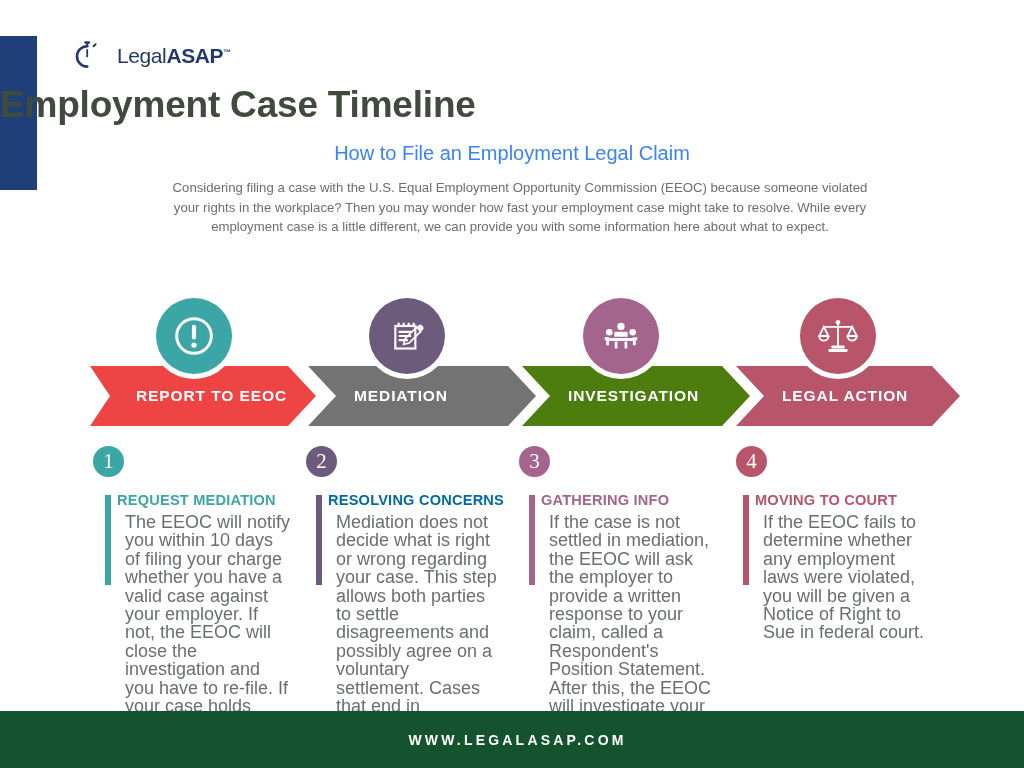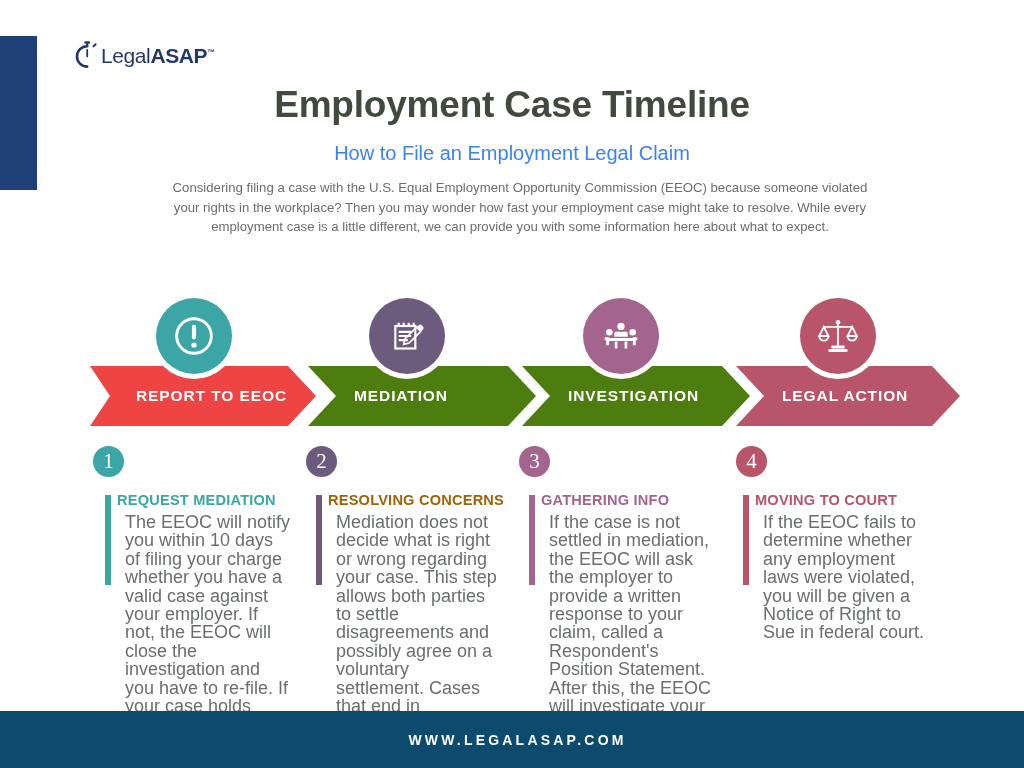--- a/index.html
+++ b/index.html
@@ -31,33 +31,34 @@
     height: 30px;
   }
   .logo-mark { width: 26px; height: 28px; margin-right: 1px; flex: none; }
   .logo-text {
     font-size: 21px;
     letter-spacing: -0.4px;
     color: #23376B;
     font-weight: 400;
     position: relative;
     line-height: 1;
+    margin-left: 16px;
   }
   .logo-text .bold { font-weight: 800; }
   .logo-tm {
     font-size: 8px;
     vertical-align: super;
     font-weight: 700;
   }
 
   
   .title {
     position: absolute;
     left: 0; right: 0; top: 84px;
-    text-align: center;
+    text-align: left;
     font-size: 37px;
     font-weight: 700;
     color: #404A3D;
     letter-spacing: -0.2px;
   }
   .subtitle {
     position: absolute;
     left: 0; right: 0; top: 142px;
     text-align: center;
     font-size: 20px;
@@ -199,21 +200,21 @@
       <div class="step-icon" id="icon-bg-0" style="background: rgb(60, 165, 165);">
         <svg viewBox="0 0 60 60" width="52" height="52">
           <circle cx="30" cy="30" r="20" fill="none" stroke="#ffffff" stroke-width="3.4"></circle>
           <rect x="27.6" y="17" width="4.8" height="17" rx="2.4" fill="#ffffff"></rect>
           <circle cx="30" cy="40.5" r="3.1" fill="#ffffff"></circle>
         </svg>
       </div>
     </div>
 
     <div class="chev" style="left:308px; width:228px;">
-      <div class="chev-inner" id="chev-bg-1" style="background: #4d7c0f;">
+      <div class="chev-inner" id="chev-bg-1" style="background: #737373;">
         <span class="chev-label">MEDIATION</span>
       </div>
     </div>
     <div class="step-icon-wrap" style="left:369px;">
       <div class="step-icon" id="icon-bg-1" style="background: rgb(109, 91, 126);">
         <svg viewBox="0 0 60 60" width="50" height="50">
           <g stroke="#ffffff" stroke-width="2.6" fill="none">
             <rect x="16" y="18" width="24" height="27"></rect>
             <path d="M20 25 h15 M20 30 h15 M20 35 h11"></path>
             <path d="M20 14 v5 M26 14 v5 M32 14 v5 M38 14 v5"></path>
@@ -281,33 +282,33 @@
   <div class="num-badge" style="left: 736px; top: 446px; background: rgb(184, 85, 106);">4</div>
 
   <div class="col" style="left:105px; top:492px;">
     <div class="col-bar" style="height: 90px; background: rgb(60, 165, 165);"></div>
     <div class="col-head" style="color: rgb(60, 165, 165);">REQUEST MEDIATION</div>
     <div class="col-body">The EEOC will notify you within 10 days of filing your charge whether you have a valid case against your employer. If not, the EEOC will close the investigation and you have to re-file. If your case holds merit, your employer will be notified and the case will move to mediation.</div>
   </div>
 
   <div class="col" style="left:316px; top:492px;">
     <div class="col-bar" style="height: 90px; background: rgb(109, 91, 126);"></div>
-    <div class="col-head" style="color: #a16207;">RESOLVING CONCERNS</div>
+    <div class="col-head" style="color: #0369a1;">RESOLVING CONCERNS</div>
     <div class="col-body">Mediation does not decide what is right or wrong regarding your case. This step allows both parties to settle disagreements and possibly agree on a voluntary settlement. Cases that end in mediation often settle in less than three months.</div>
   </div>
 
   <div class="col" style="left:529px; top:492px;">
     <div class="col-bar" style="height: 90px; background: rgb(163, 100, 142);"></div>
     <div class="col-head" style="color: rgb(163, 100, 142);">GATHERING INFO</div>
     <div class="col-body">If the case is not settled in mediation, the EEOC will ask the employer to provide a written response to your claim, called a Respondent's Position Statement. After this, the EEOC will investigate your case by holding interviews and requesting documents.</div>
   </div>
 
   <div class="col" style="left:743px; top:492px;">
     <div class="col-bar" style="height: 90px; background: rgb(184, 85, 106);"></div>
     <div class="col-head" style="color: rgb(184, 85, 106);">MOVING TO COURT</div>
     <div class="col-body">If the EEOC fails to determine whether any employment laws were violated, you will be given a Notice of Right to Sue in federal court.</div>
   </div>
 
-  <div class="footer" style="background: #0c4a6e; padding-left: 11px;">
+  <div class="footer" style="background: #14532d; padding-left: 11px;">
     <span class="footer-text">WWW.LEGALASAP.COM</span>
   </div>
 
 </div>
 
 </body></html>

